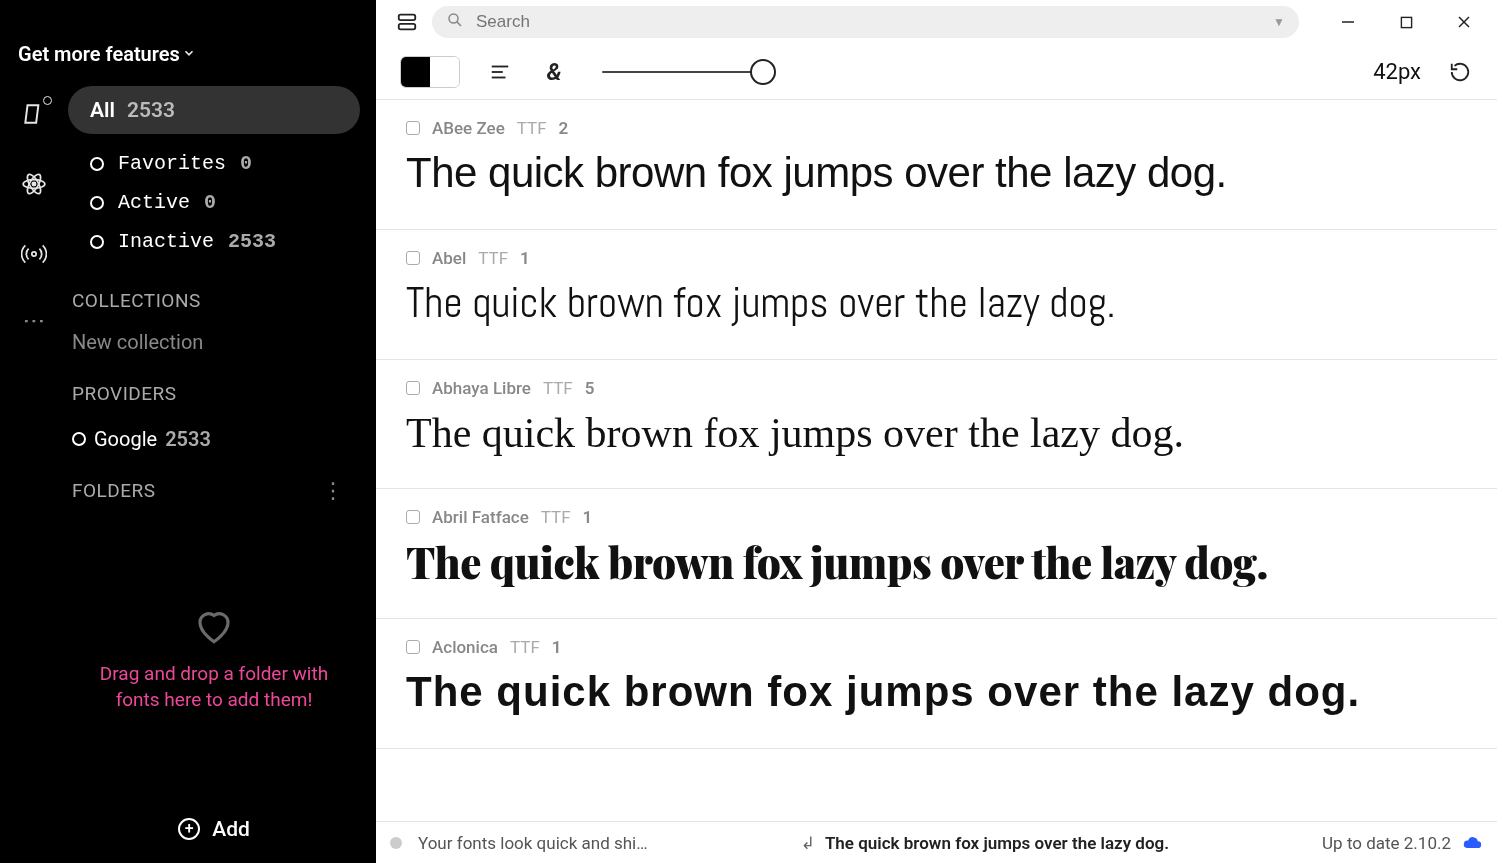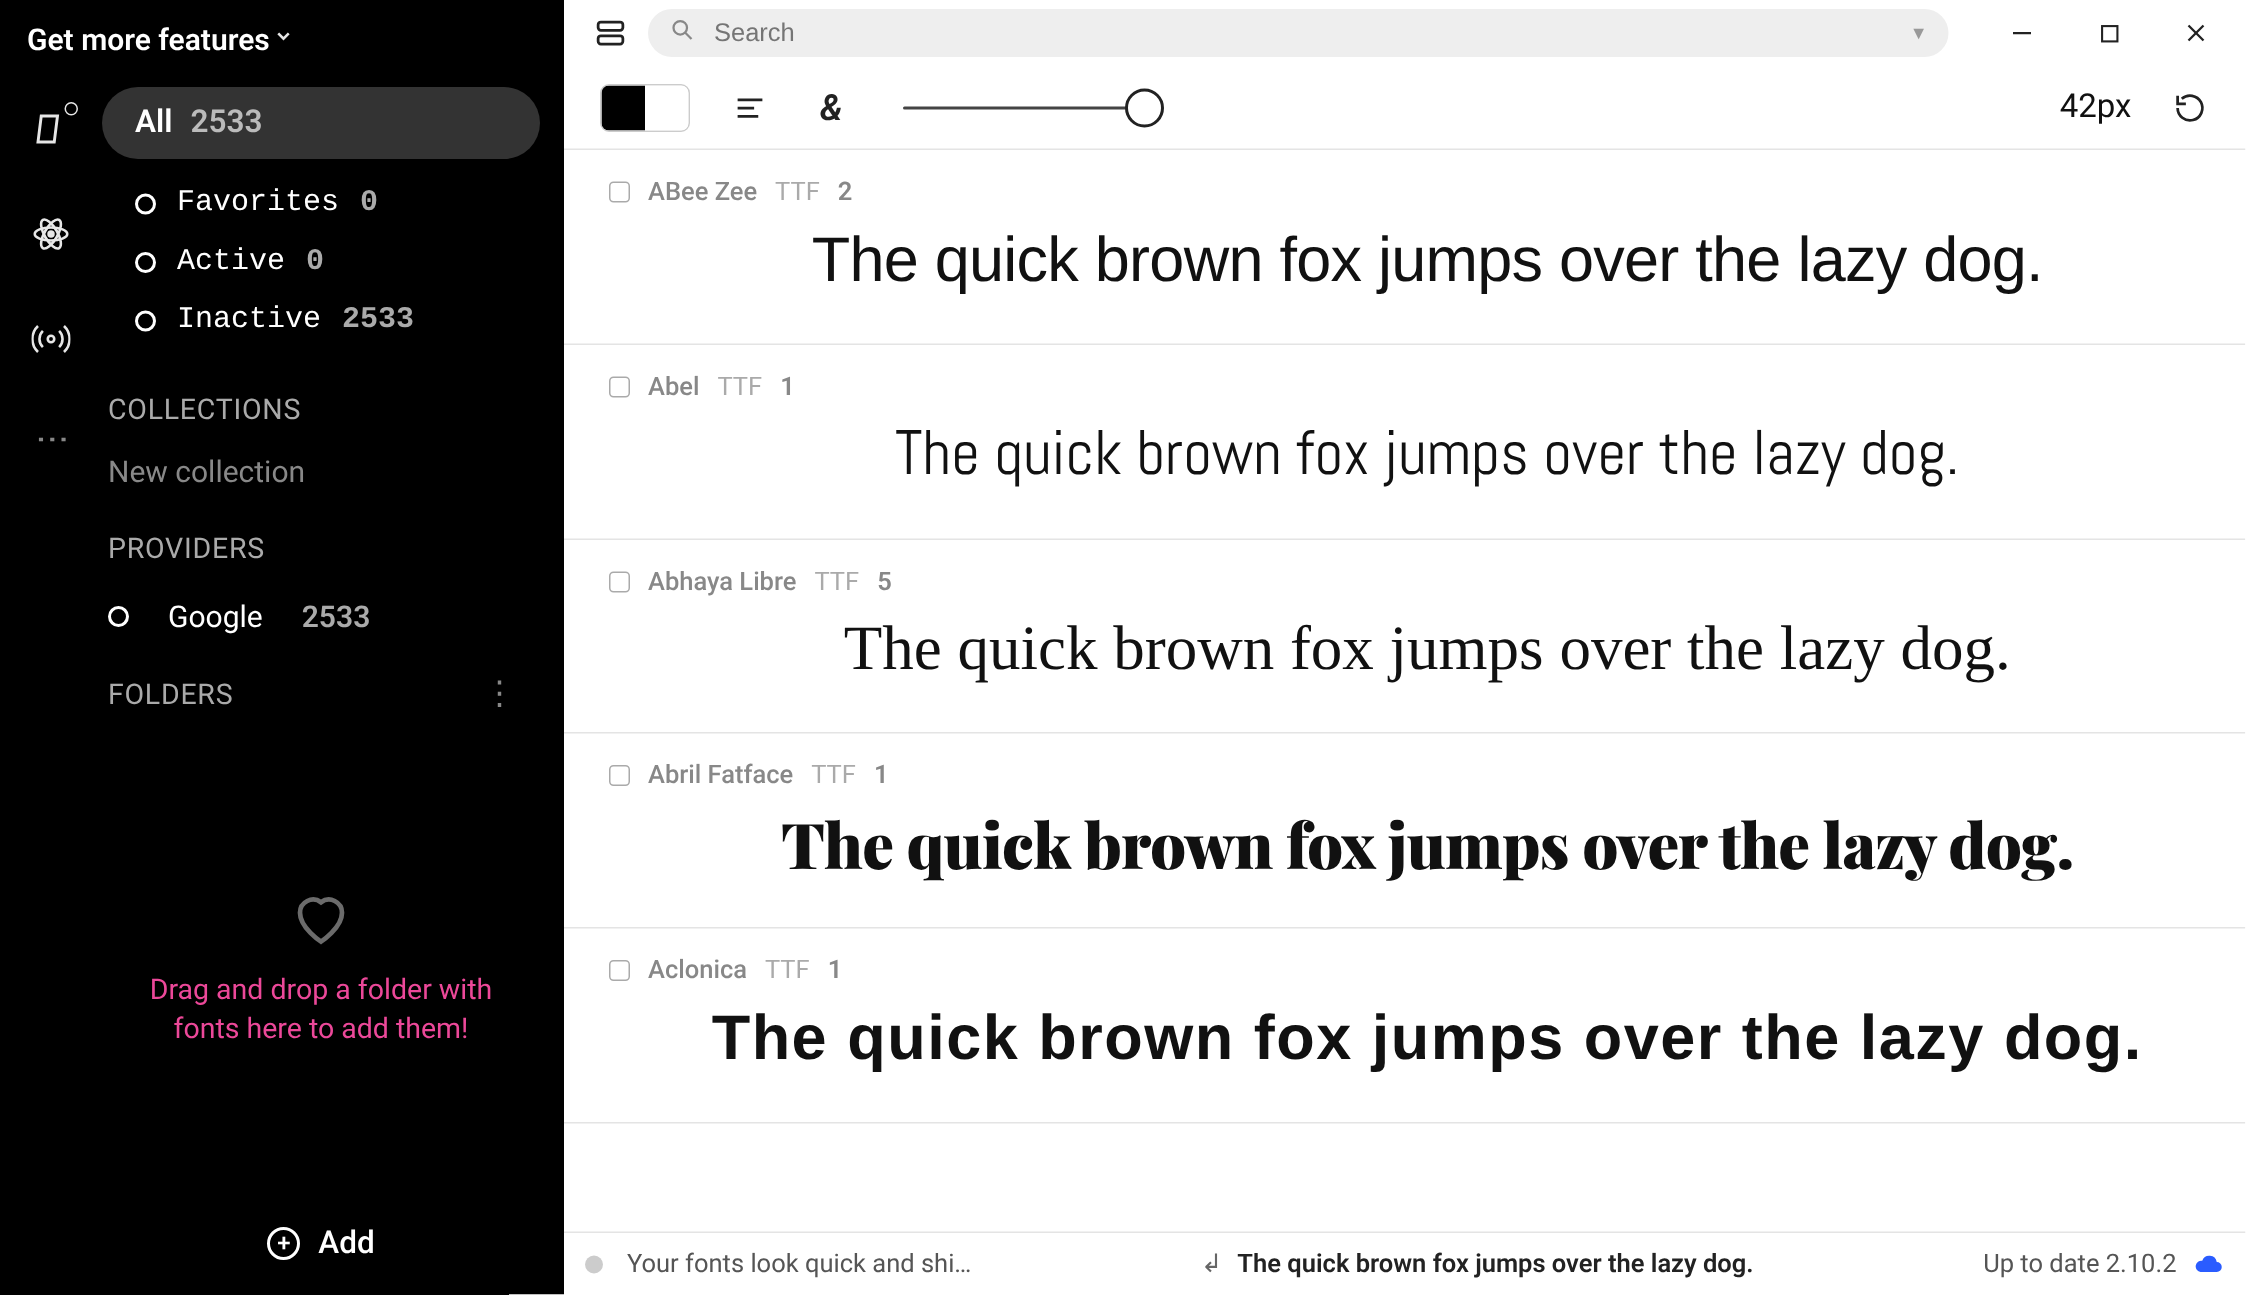--- a/index.html
+++ b/index.html
@@ -21,20 +21,21 @@
       position: relative;
     }
     .upsell {
       display: flex;
       align-items: center;
       gap: 2px;
       padding: 14px 18px 20px 18px;
       font-size: 20px;
       font-weight: 600;
       cursor: pointer;
+      margin-top: 28px;
     }
     .chevron { font-size: 14px; opacity: .9; }
     .side-body {
       display: flex;
       flex: 1;
       min-height: 0;
     }
     .rail {
       width: 68px;
       display: flex;
@@ -120,21 +121,21 @@
     }
     .new-collection {
       color: #888;
       font-size: 20px;
       padding: 6px 0 0 4px;
       cursor: pointer;
     }
     .provider-row {
       display: flex;
       align-items: center;
-      gap: 26px;
+      gap: 8px;
       padding: 10px 0 0 4px;
       font-size: 20px;
       cursor: pointer;
     }
     .provider-row .radio {
       width: 14px;
       height: 14px;
       border: 2.2px solid #fff;
       border-radius: 50%;
     }
@@ -310,21 +311,20 @@
       display: flex;
       align-items: center;
       justify-content: center;
       cursor: pointer;
       color:#222;
     }
 
     .font-list {
       flex: 1;
       overflow: hidden;
-      text-align: center;
     }
     .font-item {
       border-bottom: 1px solid #e4e4e4;
       padding: 18px 0 26px 30px;
     }
     .font-meta {
       display: flex;
       align-items: center;
       gap: 12px;
       font-size: 17px;

